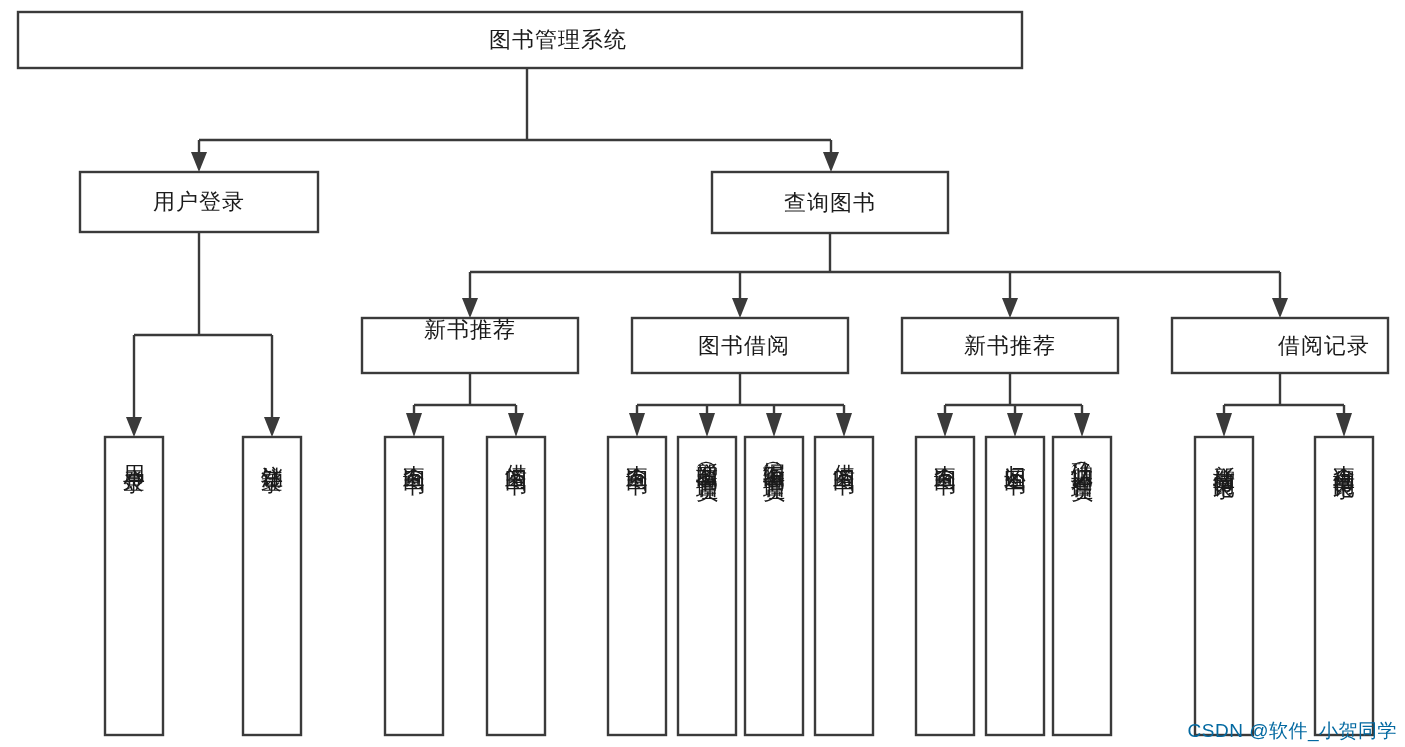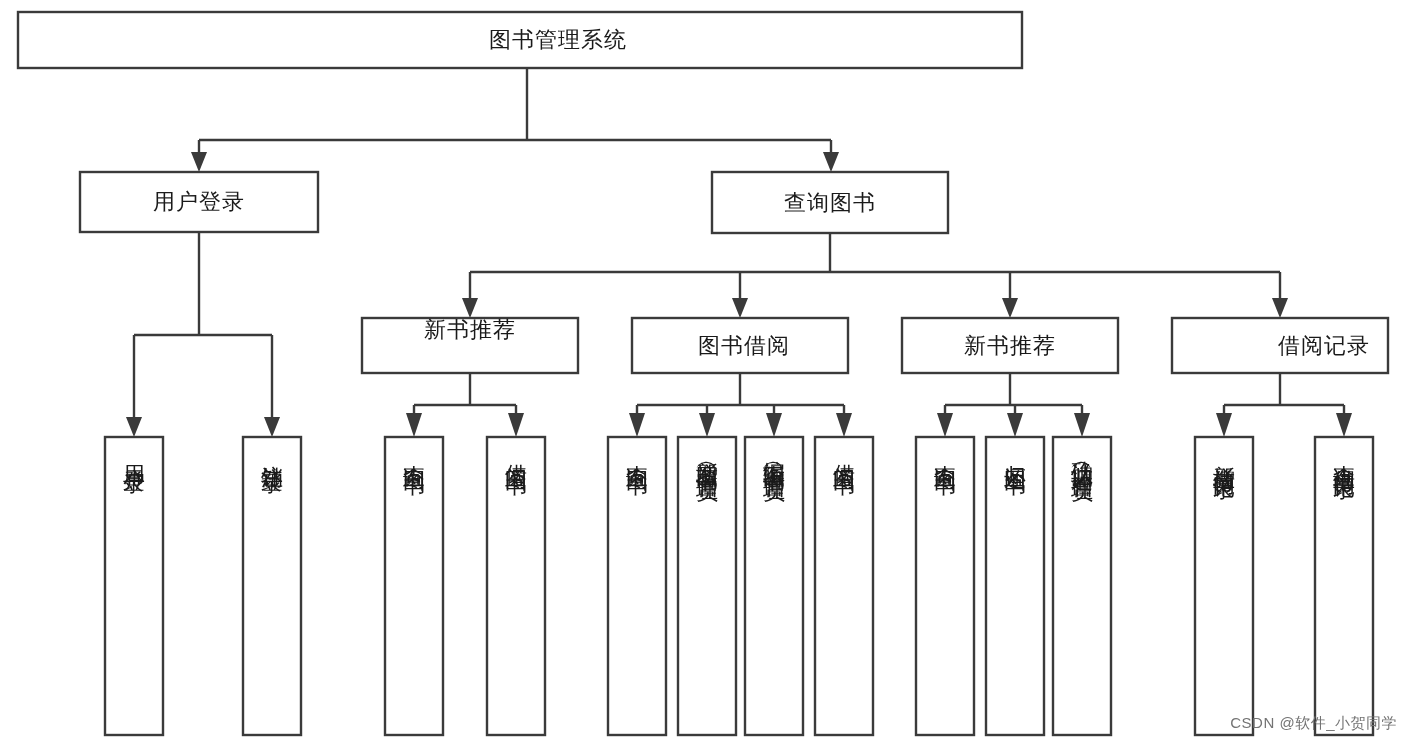--- a/index.html
+++ b/index.html
@@ -56,24 +56,24 @@
     font-size: 22px;
     color: #1a1a1a;
     white-space: nowrap;
     letter-spacing: 1px;
   }
   .connector { stroke: #3a3a3a; stroke-width: 2.4; fill: none; }
   .arrow-head { fill: #3a3a3a; stroke: none; }
   #watermark {
     position: absolute;
     right: 8px;
-    bottom: 14px;
-    font-family: "Liberation Sans", "DejaVu Sans", sans-serif;
-    font-size: 15px;
-    color: #737373;
+    bottom: 3px;
+    font-family: "Liberation Sans", "DejaVu Sans", sans-serif;
+    font-size: 19px;
+    color: #0369a1;
     white-space: nowrap;
     letter-spacing: 0.5px;
   }
 </style>
 </head>
 <body>
 
 <div id="diagram-root">
 
   <svg class="flow" width="1405" height="747" viewBox="0 0 1405 747">

